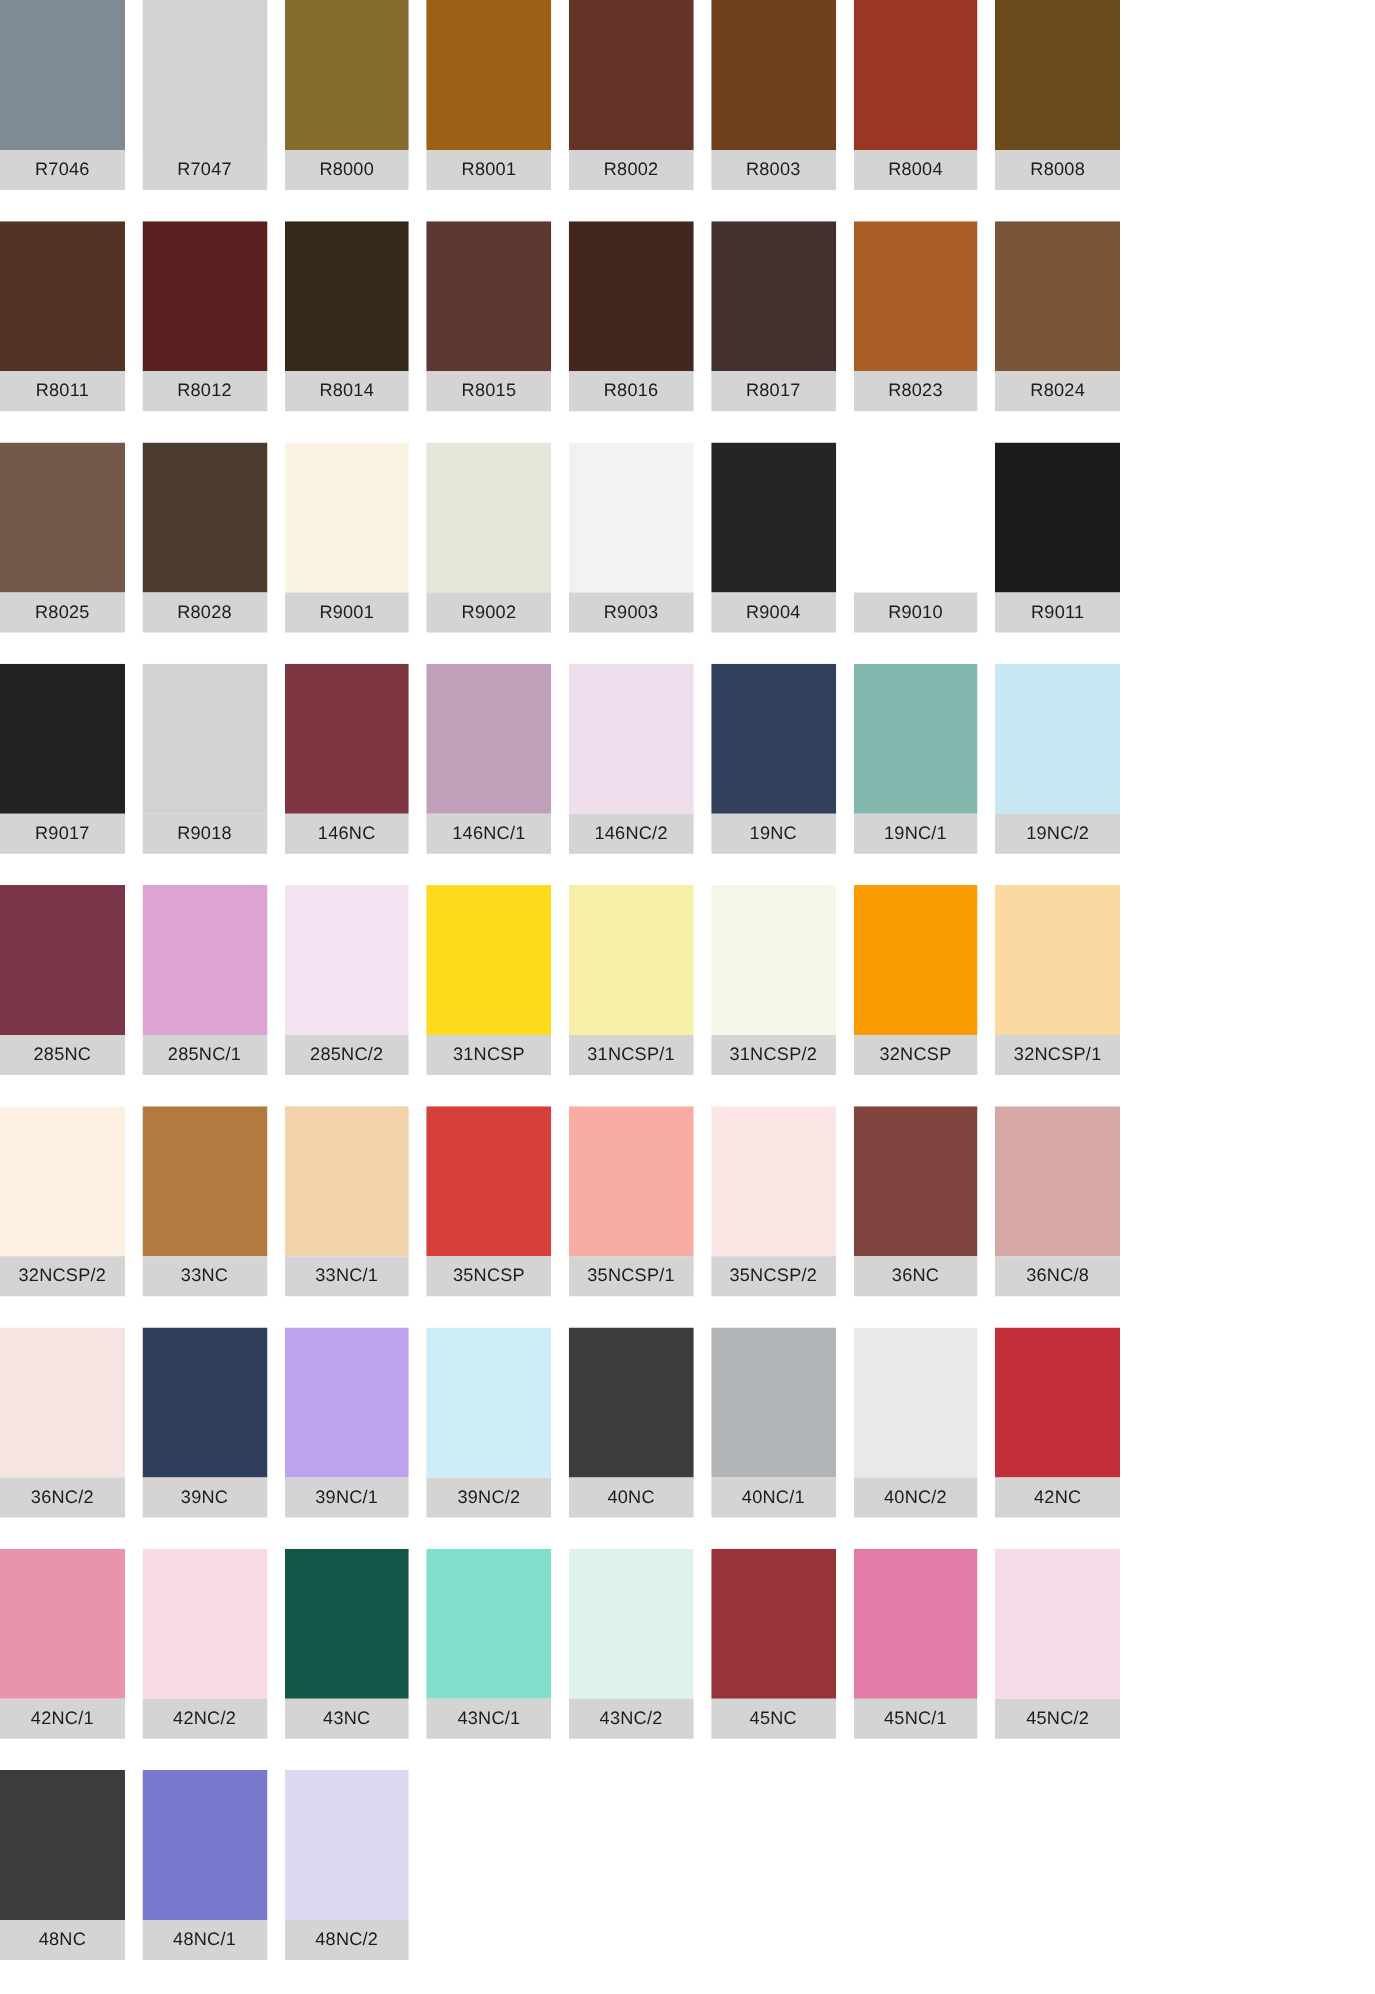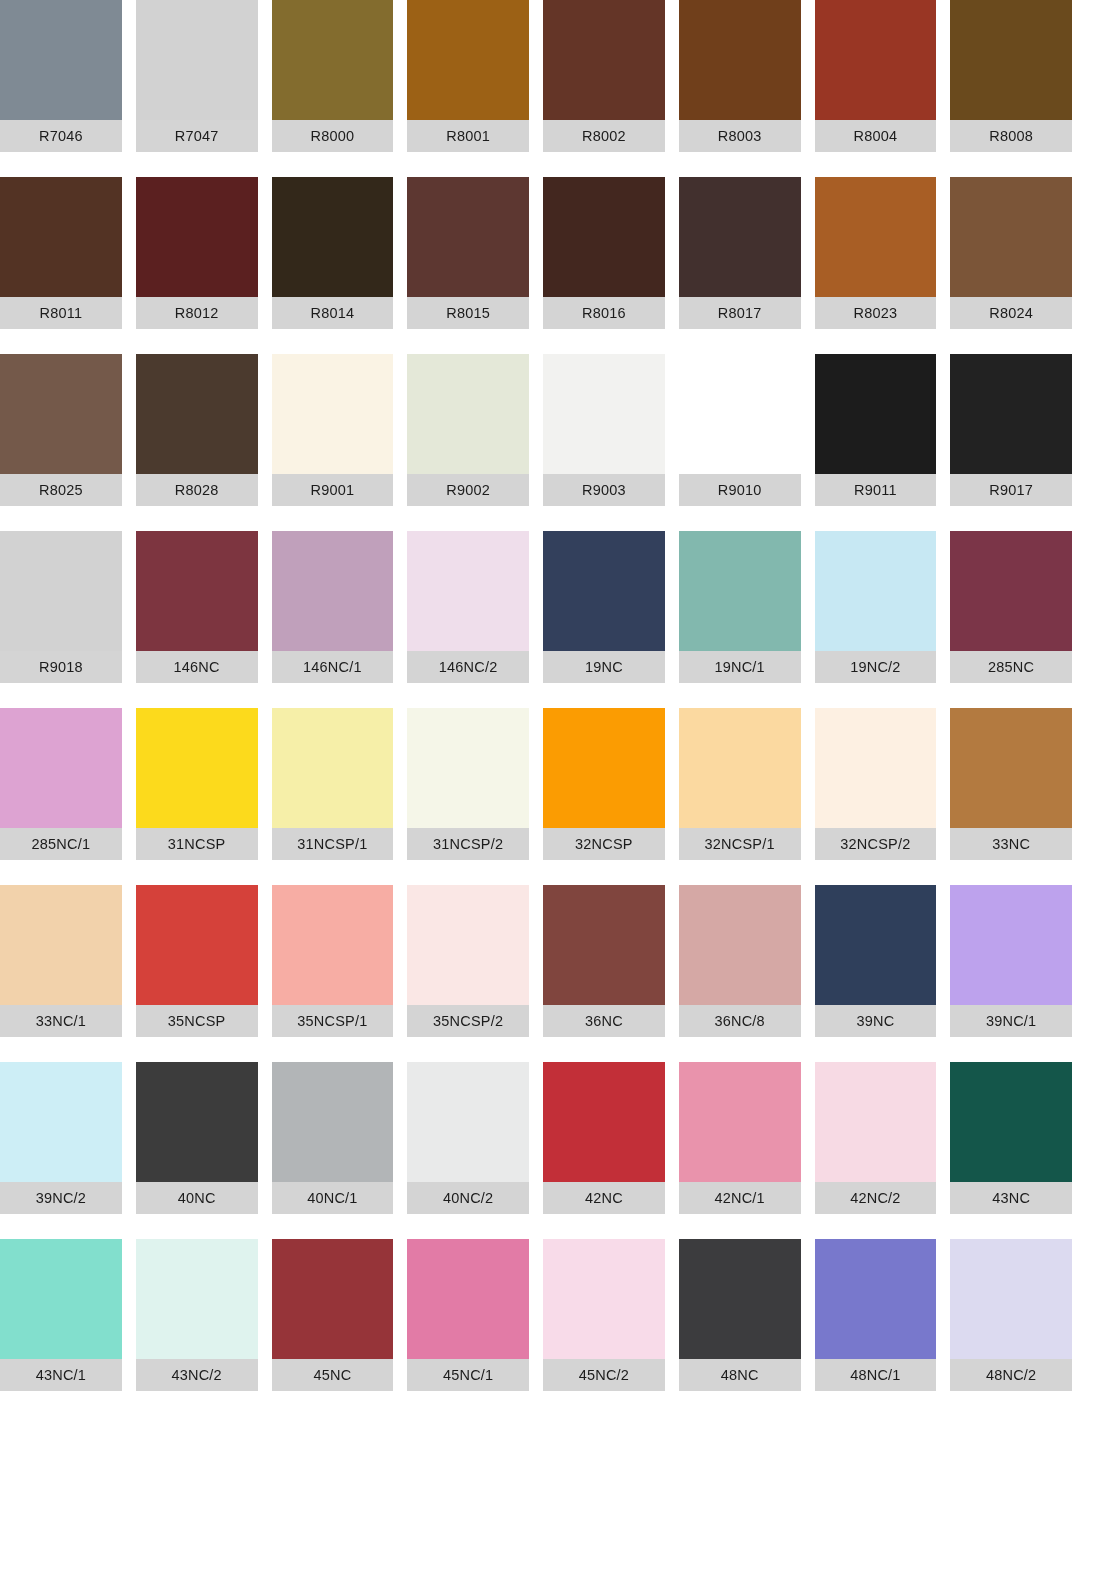--- a/index.html
+++ b/index.html
@@ -14,21 +14,21 @@
     font-family: "Liberation Sans", "DejaVu Sans", sans-serif;
     overflow: hidden;
   }
 
   #swatch-grid {
     display: grid;
     grid-template-columns: repeat(8, 1fr);
     grid-auto-rows: 177px;
     column-gap: 14px;
     row-gap: 0px;
-    width: 1072px;
+    width: 896px;
     box-sizing: border-box;
     padding: 0;
   }
 
   .swatch-cell {
     display: flex;
     flex-direction: column;
     justify-content: flex-start;
     height: 177px;
     box-sizing: border-box;
@@ -139,20 +139,24 @@
       <div class="swatch-label">R9001</div>
     </div>
     <div class="swatch-cell">
       <div class="swatch-color" style="background: rgb(228, 232, 216);"></div>
       <div class="swatch-label">R9002</div>
     </div>
     <div class="swatch-cell">
       <div class="swatch-color" style="background: rgb(242, 242, 240);"></div>
       <div class="swatch-label">R9003</div>
     </div>
+    <div class="swatch-cell">
+      <div class="swatch-color" style="background: rgb(37, 37, 37);"></div>
+      <div class="swatch-label">R9004</div>
+    </div>
     <div class="swatch-cell is-empty">
       <div class="swatch-color" style="background: rgb(255, 255, 255);"></div>
       <div class="swatch-label">R9010</div>
     </div>
     <div class="swatch-cell">
       <div class="swatch-color" style="background: rgb(28, 28, 28);"></div>
       <div class="swatch-label">R9011</div>
     </div>
     <div class="swatch-cell">
       <div class="swatch-color" style="background: rgb(34, 34, 34);"></div>
@@ -188,20 +192,24 @@
     </div>
     <div class="swatch-cell">
       <div class="swatch-color" style="background: rgb(123, 53, 72);"></div>
       <div class="swatch-label">285NC</div>
     </div>
     <div class="swatch-cell">
       <div class="swatch-color" style="background: rgb(221, 163, 210);"></div>
       <div class="swatch-label">285NC/1</div>
     </div>
     <div class="swatch-cell">
+      <div class="swatch-color" style="background: rgb(245, 226, 241);"></div>
+      <div class="swatch-label">285NC/2</div>
+    </div>
+    <div class="swatch-cell">
       <div class="swatch-color" style="background: rgb(252, 218, 28);"></div>
       <div class="swatch-label">31NCSP</div>
     </div>
     <div class="swatch-cell">
       <div class="swatch-color" style="background: rgb(246, 239, 168);"></div>
       <div class="swatch-label">31NCSP/1</div>
     </div>
     <div class="swatch-cell">
       <div class="swatch-color" style="background: rgb(245, 246, 232);"></div>
       <div class="swatch-label">31NCSP/2</div>
@@ -240,20 +248,24 @@
     </div>
     <div class="swatch-cell">
       <div class="swatch-color" style="background: rgb(128, 69, 62);"></div>
       <div class="swatch-label">36NC</div>
     </div>
     <div class="swatch-cell">
       <div class="swatch-color" style="background: rgb(213, 168, 165);"></div>
       <div class="swatch-label">36NC/8</div>
     </div>
     <div class="swatch-cell">
+      <div class="swatch-color" style="background: rgb(246, 228, 226);"></div>
+      <div class="swatch-label">36NC/2</div>
+    </div>
+    <div class="swatch-cell">
       <div class="swatch-color" style="background: rgb(47, 63, 91);"></div>
       <div class="swatch-label">39NC</div>
     </div>
     <div class="swatch-cell">
       <div class="swatch-color" style="background: rgb(189, 162, 237);"></div>
       <div class="swatch-label">39NC/1</div>
     </div>
     <div class="swatch-cell">
       <div class="swatch-color" style="background: rgb(205, 238, 246);"></div>
       <div class="swatch-label">39NC/2</div>

